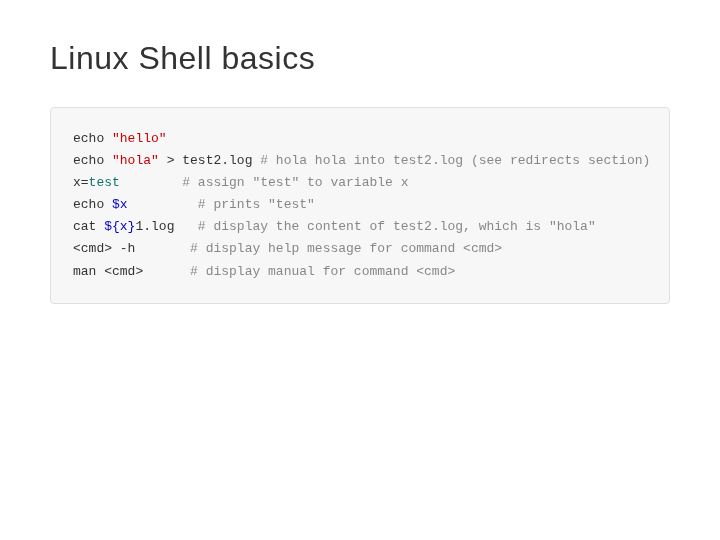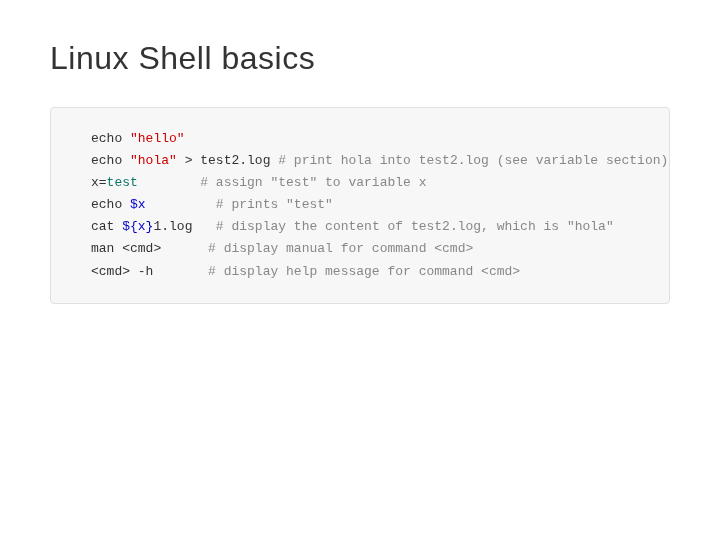--- a/index.html
+++ b/index.html
@@ -29,21 +29,21 @@
       font-weight: 300;
       color: #333333;
       margin-bottom: 30px;
       letter-spacing: 0.5px;
     }
 
     .code-box {
       background: #f7f7f7;
       border: 1px solid #e0e0e0;
       border-radius: 4px;
-      padding: 20px 40px;
+      padding: 20px 22px;
       font-family: 'Courier New', Courier, monospace;
       font-size: 13px;
       line-height: 1.7;
       color: #333;
     }
 
     .code-line {
       display: flex;
       flex-wrap: nowrap;
       white-space: pre;
@@ -79,36 +79,36 @@
 <div class="slide">
   <h1 class="title">Linux Shell basics</h1>
 
   <div class="code-box">
 
     <div class="code-line">
       <span class="cmd">echo </span><span class="str">"hello"</span>
     </div>
 
     <div class="code-line">
-      <span class="cmd">echo </span><span class="str">"hola"</span><span class="redirect"> &gt; </span><span class="cmd">test2.log</span><span class="comment"> # print hola into test2.log (see variable section)</span>
+      <span class="cmd">echo </span><span class="str">"hola"</span><span class="redirect"> &gt; </span><span class="cmd">test2.log</span><span class="comment"> # hola hola into test2.log (see redirects section)</span>
     </div>
 
     <div class="code-line">
       <span class="cmd">x=</span><span class="varname">test</span><span class="comment">        # assign "test" to variable x</span>
     </div>
 
     <div class="code-line">
       <span class="cmd">echo </span><span class="varref">$x</span><span class="comment">         # prints "test"</span>
     </div>
 
     <div class="code-line">
       <span class="cmd">cat </span><span class="varref">${x}</span><span class="cmd">1.log</span><span class="comment">   # display the content of test2.log, which is "hola"</span>
     </div>
 
     <div class="code-line">
-      <span class="cmd">man &lt;cmd&gt;</span><span class="comment">      # display manual for command &lt;cmd&gt;</span>
+      <span class="cmd">&lt;cmd&gt; -h</span><span class="comment">       # display help message for command &lt;cmd&gt;</span>
     </div>
 
     <div class="code-line">
-      <span class="cmd">&lt;cmd&gt; -h</span><span class="comment">       # display help message for command &lt;cmd&gt;</span>
+      <span class="cmd">man &lt;cmd&gt;</span><span class="comment">      # display manual for command &lt;cmd&gt;</span>
     </div>
   </div>
 </div>
 
 </body></html>

